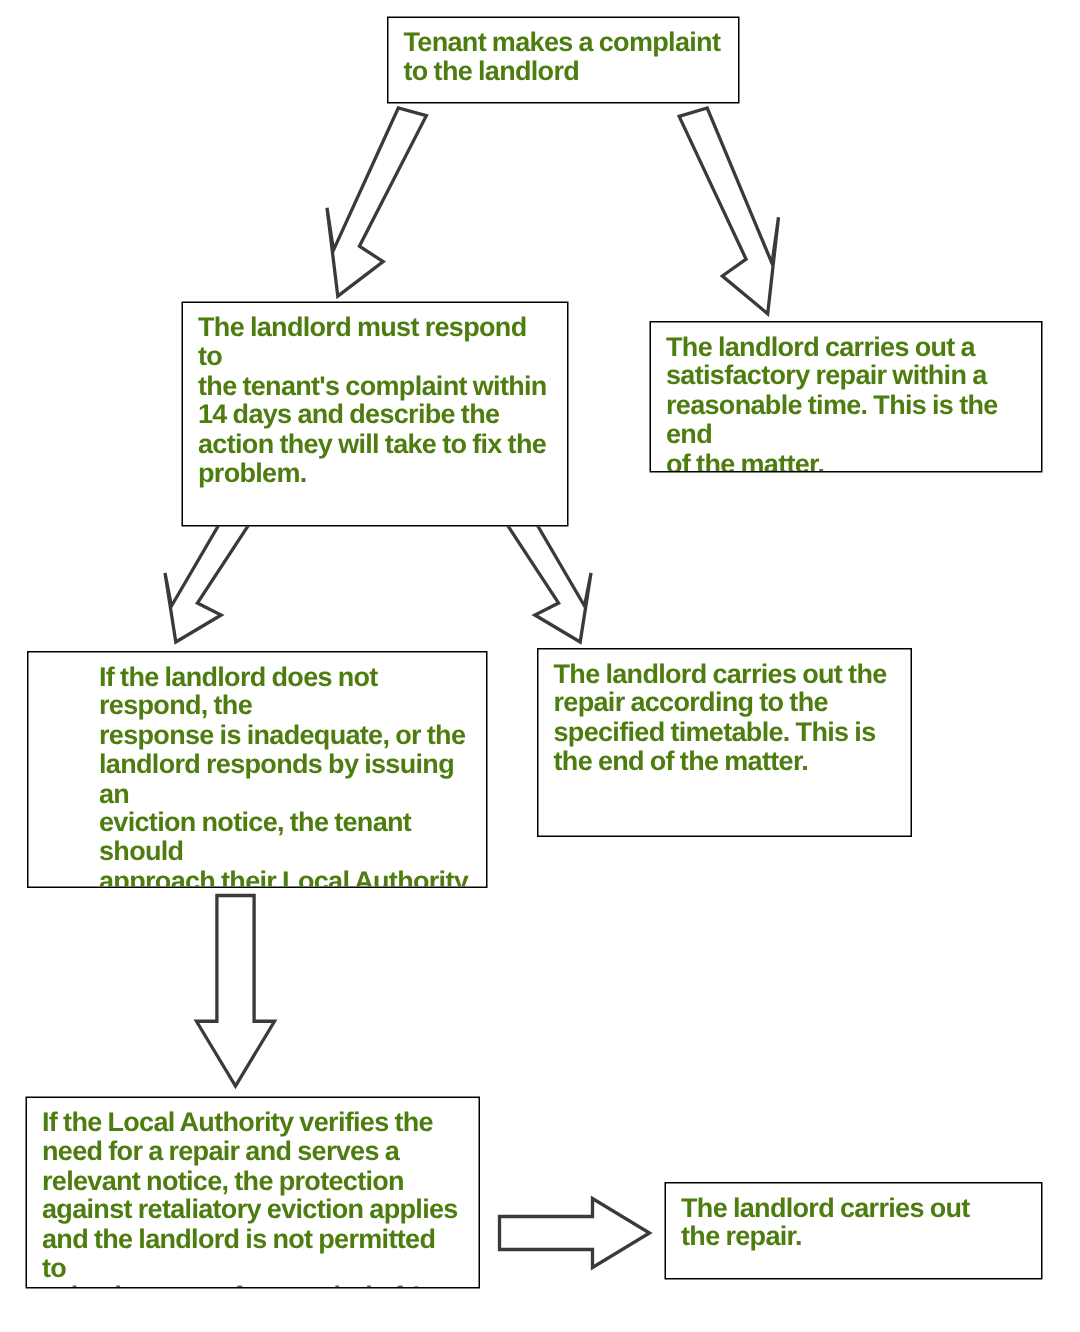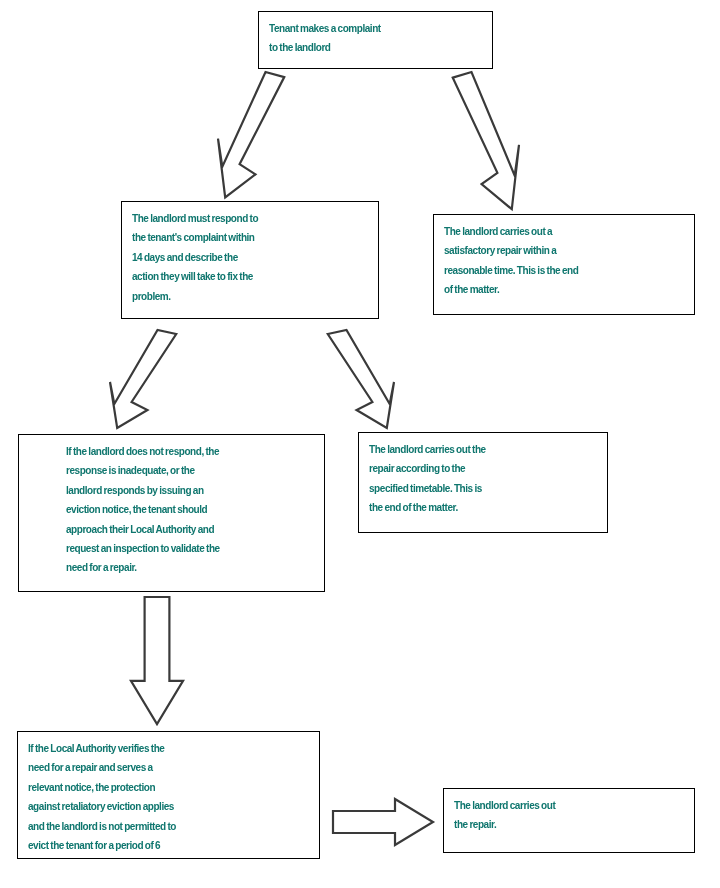--- a/index.html
+++ b/index.html
@@ -18,25 +18,25 @@
     height: 888px;
     background: #ffffff;
     overflow: hidden;
   }
   .node {
     position: absolute;
     box-sizing: border-box;
     border: 1.5px solid #000000;
     background: #ffffff;
     padding: 7px 9px 7px 10px;
-    font-size: 10px;
+    font-size: 18px;
     line-height: 19.4px;
     letter-spacing: -0.45px;
     font-weight: 600;
-    color: #0f766e;
+    color: #4d7c0f;
     word-spacing: -0.6px;
     white-space: pre-line;
     overflow: hidden;
   }
   .arrow {
     position: absolute;
     pointer-events: none;
   }
   .arrow svg {
     display: block;
@@ -78,37 +78,37 @@
         <path d="M 30,0 L 70,0 L 70,66 L 92,66 L 50,100 L 8,66 L 30,66 Z" vector-effect="non-scaling-stroke"></path>
       </svg>
     </div>
     <div class="arrow" style="left: 333px; top: 797px; width: 100px; height: 50px;">
       <svg viewBox="0 0 100 100" preserveAspectRatio="none" width="100" height="50">
         <path d="M 0,28 L 62,28 L 62,4 L 100,50 L 62,96 L 62,72 L 0,72 Z" vector-effect="non-scaling-stroke"></path>
       </svg>
     </div>
     <div class="node" style="left: 258px; top: 11px; width: 235px; height: 58px;">Tenant makes a complaint
 to the landlord</div>
-    <div class="node" style="left: 121px; top: 201px; width: 258px; height: 118px;">The landlord must respond to
+    <div class="node" style="left: 121px; top: 201px; width: 258px; height: 150px;">The landlord must respond to
 the tenant's complaint within
 14 days and describe the
 action they will take to fix the
 problem.</div>
     <div class="node" style="left: 433px; top: 214px; width: 262px; height: 101px;">The landlord carries out a
 satisfactory repair within a
 reasonable time. This is the end
 of the matter.</div>
     <div class="node" style="left: 18px; top: 434px; width: 307px; height: 158px; padding-left: 47px;">If the landlord does not respond, the
 response is inadequate, or the
 landlord responds by issuing an
 eviction notice, the tenant should
 approach their Local Authority and
 request an inspection to validate the
 need for a repair.</div>
-    <div class="node" style="left: 358px; top: 432px; width: 250px; height: 101px;">The landlord carries out the
+    <div class="node" style="left: 358px; top: 432px; width: 250px; height: 126px;">The landlord carries out the
 repair according to the
 specified timetable. This is
 the end of the matter.</div>
     <div class="node" style="left: 17px; top: 731px; width: 303px; height: 128px;">If the Local Authority verifies the
 need for a repair and serves a
 relevant notice, the protection
 against retaliatory eviction applies
 and the landlord is not permitted to
 evict the tenant for a period of 6
 months.</div>

